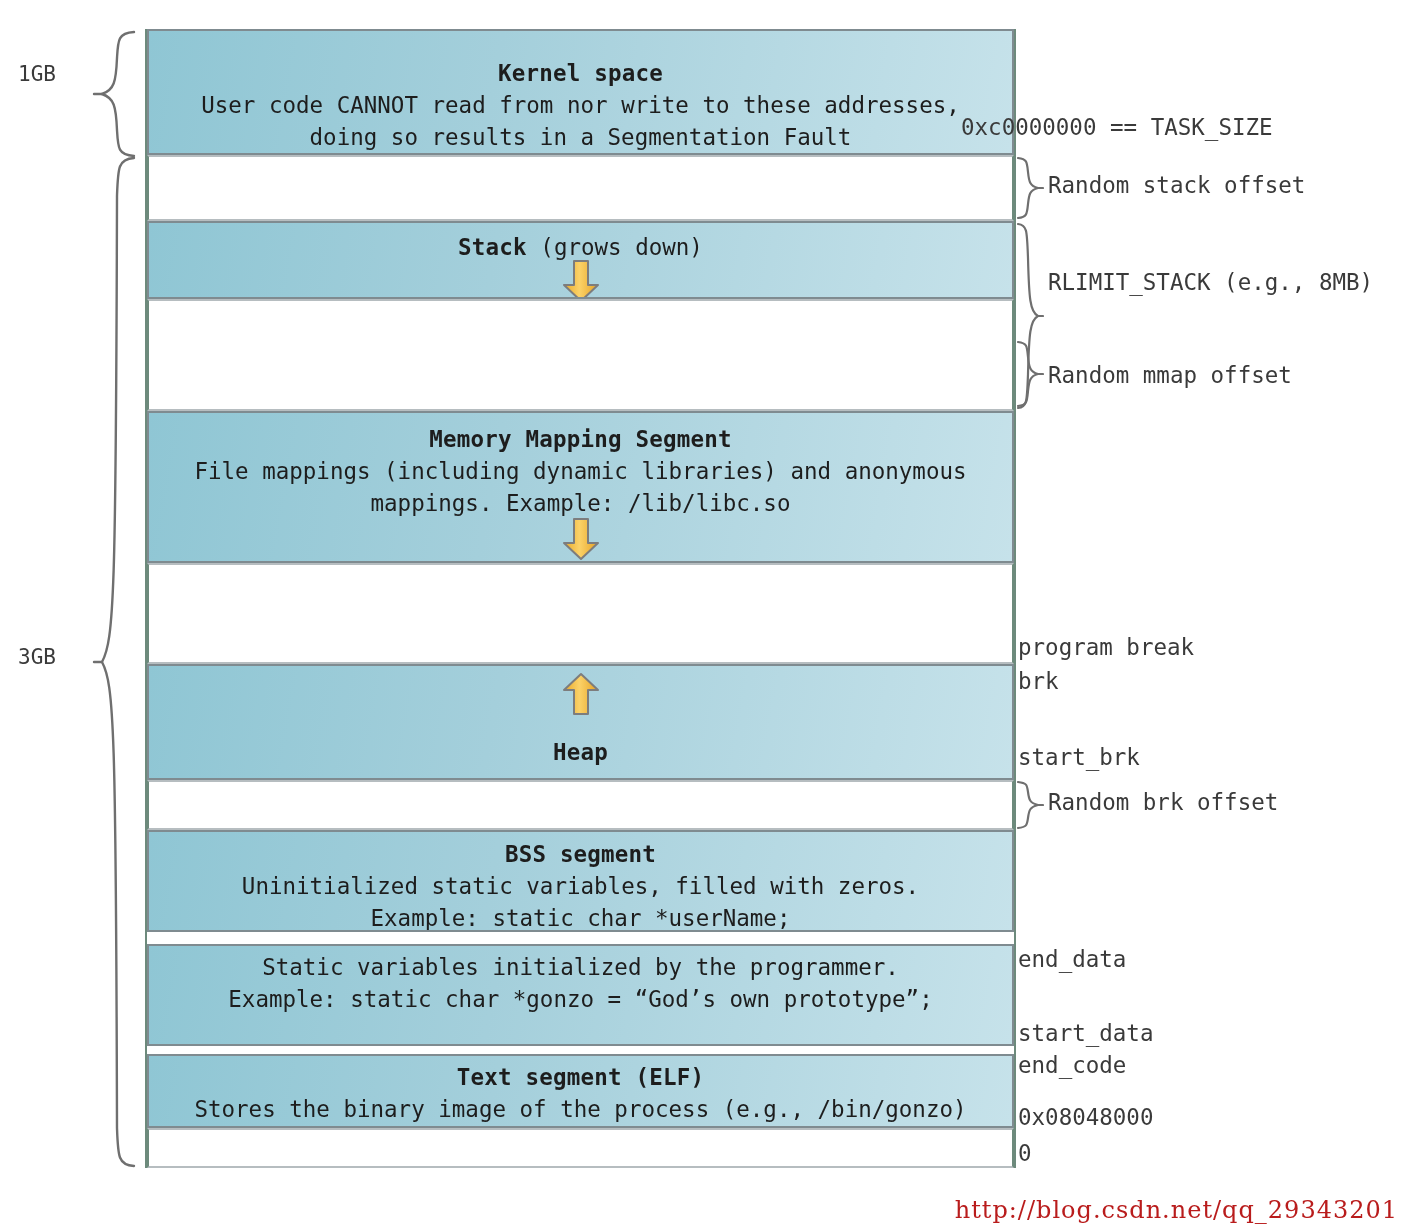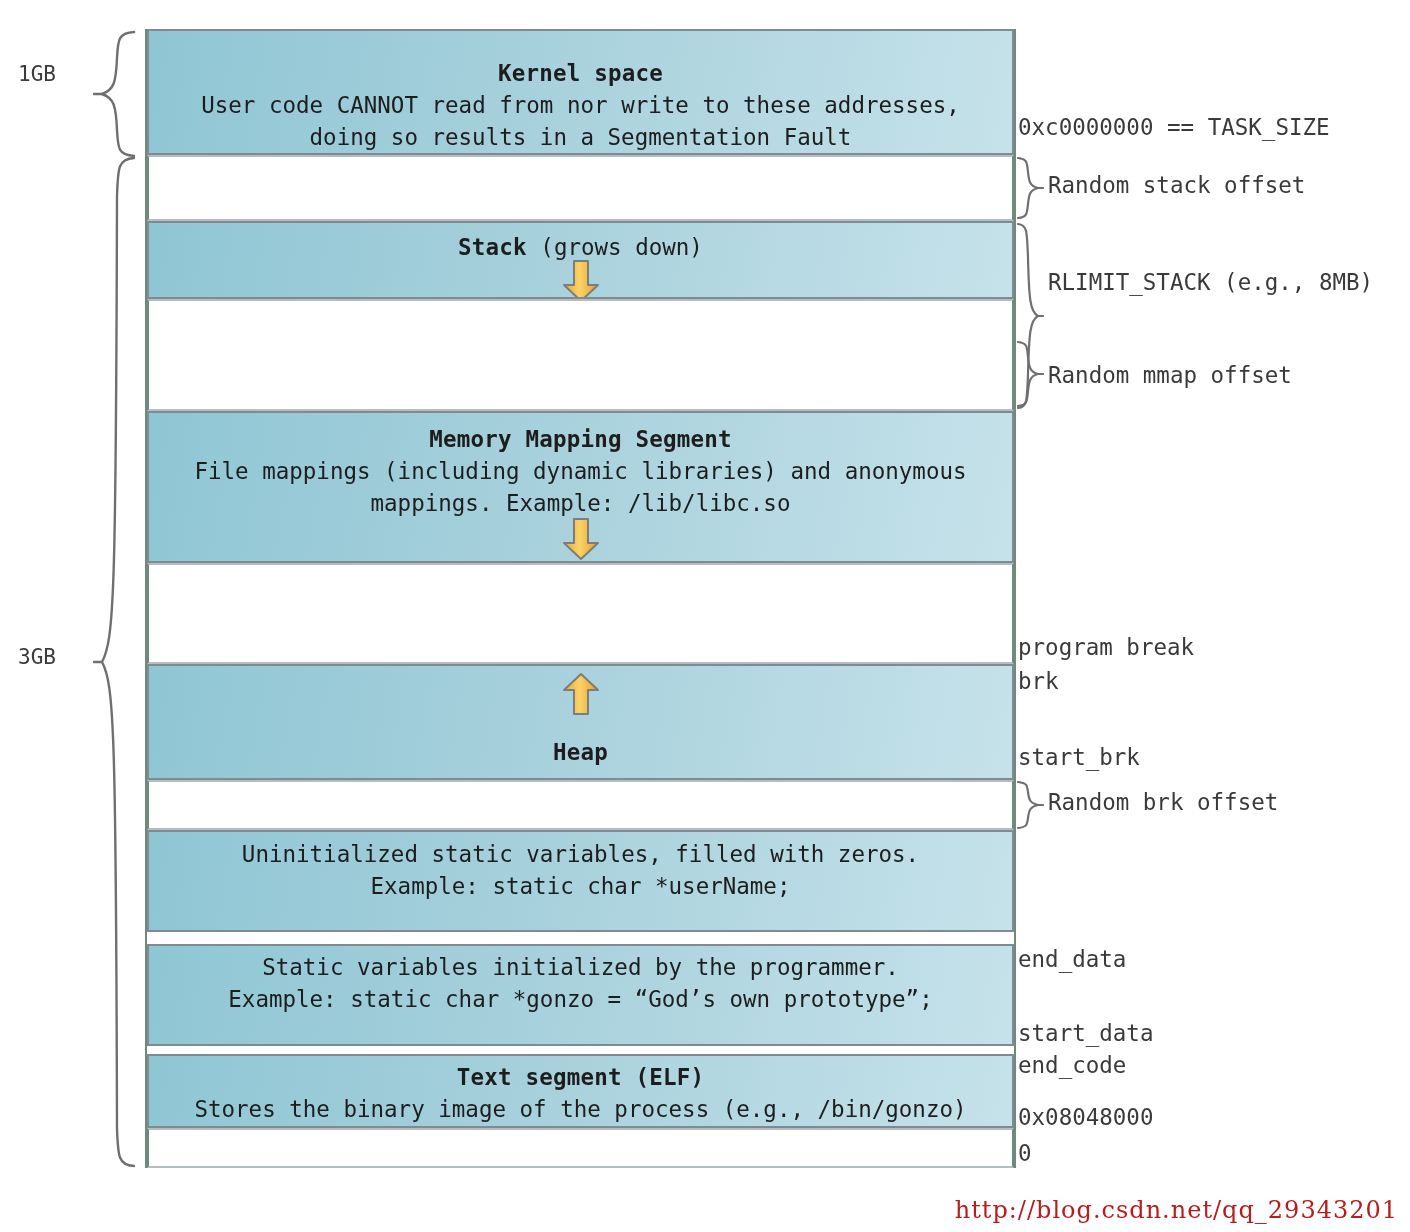--- a/index.html
+++ b/index.html
@@ -197,37 +197,38 @@
         </linearGradient>
       </defs>
       <path d="M20 2 L37 18 L27 18 L27 42 L13 42 L13 18 L3 18 Z" fill="url(#guA)" stroke="#7d7d7d" stroke-width="2" stroke-linejoin="round"></path>
     </svg>
     <div class="title" style="position:absolute; left:0; right:0; top:70px;">Heap</div>
   </div>
 
   <div class="blk empty" style="top:780px; height:50px;"></div>
 
   <div class="blk ftxt" style="top:830px; height:102px; padding-top:6px;">
+    <div class="title">BSS segment</div>
     <div class="line">Uninitialized static variables, filled with zeros.</div>
     <div class="line">Example: static char *userName;</div>
   </div>
 
   <div class="blk ftxt" style="top:944px; height:102px; padding-top:5px;">
     <div class="line">Static variables initialized by the programmer.</div>
     <div class="line">Example: static char *gonzo = “God’s own prototype”;</div>
   </div>
 
   <div class="blk ftxt" style="top:1054px; height:74px; padding-top:5px;">
     <div class="title">Text segment (ELF)</div>
     <div class="line">Stores the binary image of the process (e.g., /bin/gonzo)</div>
   </div>
 
   <div class="blk empty" style="top:1128px; height:40px;"></div>
 
-  <div class="rlabel" style="left:1018px; top:114px;">0xc0000000 == TASK_SIZE</div>
+  <div class="rlabel" style="left:961px; top:114px;">0xc0000000 == TASK_SIZE</div>
 
   <svg class="rbrace" style="left:1016px; top:156px;" width="28" height="64" viewBox="0 0 28 64">
     <path d="M2 2 C11 3 11 6 12 16 C13 26 14 30 22 32 C14 34 13 38 12 48 C11 58 11 61 2 62" stroke="#6f6f6f" stroke-width="2.2" fill="none" stroke-linecap="round"></path>
     <path d="M22 32 L27 32" stroke="#6f6f6f" stroke-width="2.2" stroke-linecap="round"></path>
   </svg>
   <div class="rlabel" style="left:1048px; top:172px;">Random stack offset</div>
 
   <svg class="rbrace" style="left:1016px; top:222px;" width="28" height="188" viewBox="0 0 28 188">
     <path d="M2 2 C11 3 11 8 12 36 C13 76 14 90 22 94 C14 98 13 112 12 152 C11 180 11 185 2 186" stroke="#6f6f6f" stroke-width="2.2" fill="none" stroke-linecap="round"></path>
     <path d="M22 94 L27 94" stroke="#6f6f6f" stroke-width="2.2" stroke-linecap="round"></path>

